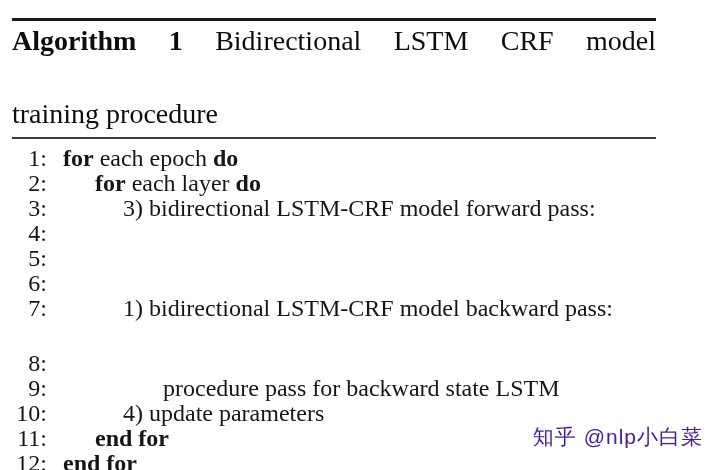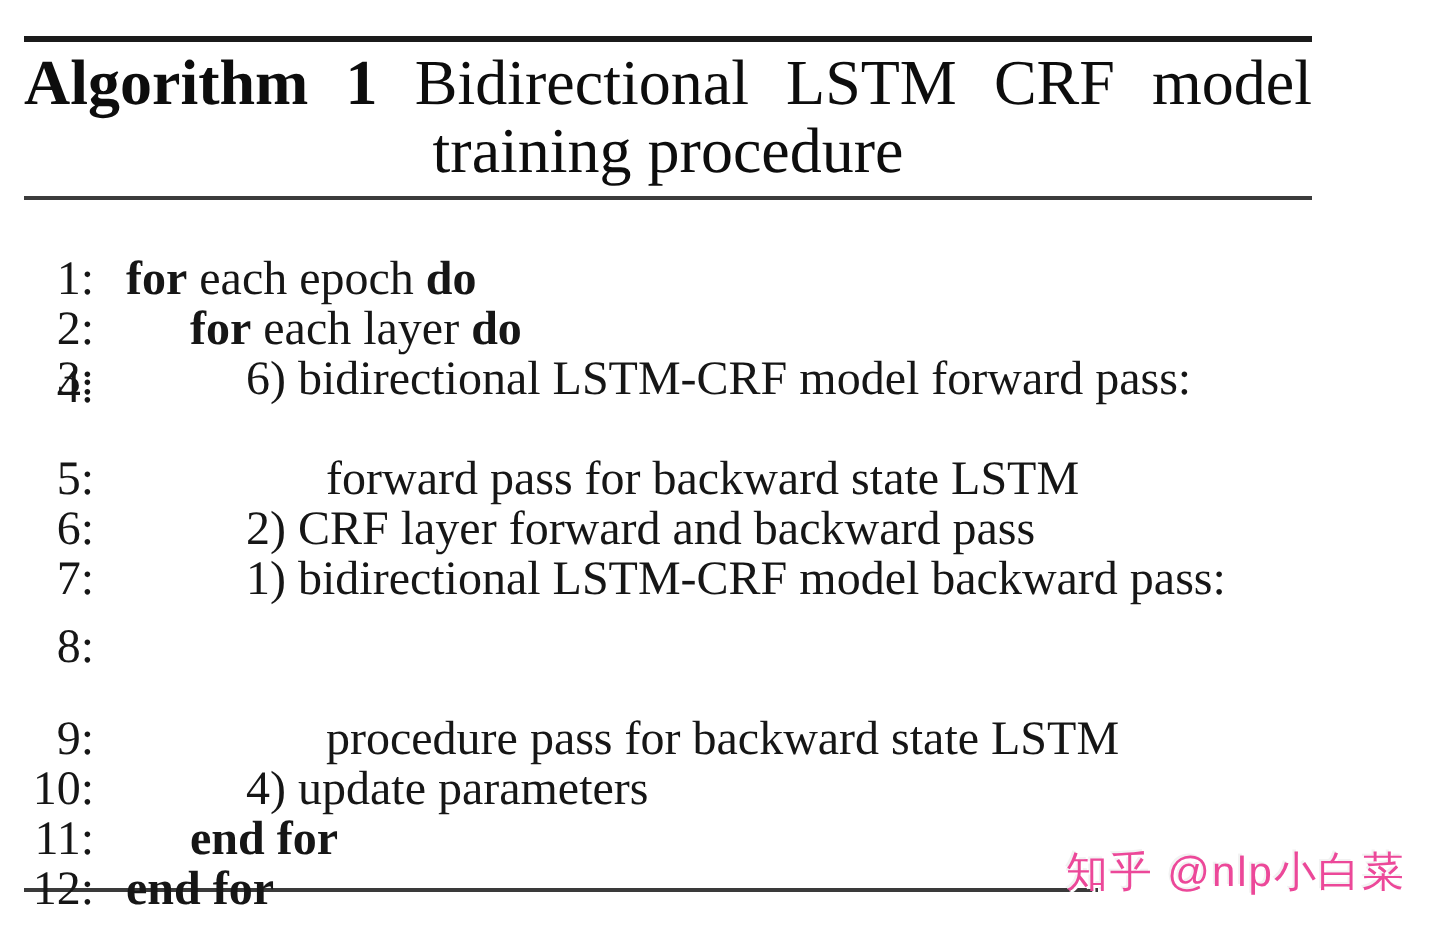--- a/index.html
+++ b/index.html
@@ -37,30 +37,31 @@
   }
   .rule-bottom {
     margin-top: 7px;
     height: 2px;
     width: 537px;
     background: #3a3a3a;
   }
   .algo-title {
     margin: 3px 0 6px 12px;
     width: 644px;
-    font-size: 32px;
+    font-size: 28px;
     line-height: 34px;
     color: #0d0d0d;
   }
   .algo-title .title-line1 {
     text-align: justify;
     text-align-last: justify;
   }
   .algo-title .title-line2 {
-    text-align: center;
+    text-align: left;
+    margin-top: 39px;
   }
   .algo-title b {
     font-weight: bold;
   }
   .algo-body {
     padding-top: 7px;
     font-size: 24px;
   }
   .algo-row {
     display: flex;
@@ -72,34 +73,33 @@
   .algo-row.gap-before {
     margin-top: 30px;
   }
   .line-num {
     flex: none;
     width: 47px;
     text-align: right;
   }
   .line-content {
     flex: none;
-    margin-top: 21px;
   }
   .ind-0 { padding-left: 16px; }
   .ind-1 { padding-left: 48px; }
   .ind-2 { padding-left: 76px; }
   .ind-3 { padding-left: 116px; }
   .watermark {
     position: absolute;
     top: 424px;
     right: 17px;
     font-size: 21px;
     line-height: 26px;
     font-family: "Liberation Sans", "DejaVu Sans", sans-serif;
-    color: #ec4899;
+    color: #4c1d95;
     text-shadow: 1px 1px 0 #ffffff, -1px -1px 0 #f2f2f2;
     letter-spacing: 1px;
   }
 </style>
 </head>
 <body>
 
 <div class="algo-figure">
 
   <div class="rule rule-top"></div>
@@ -115,32 +115,30 @@
       <div class="algo-row">
         <span class="line-num">1:</span>
         <span class="line-content ind-0"><b>for</b><span> each epoch </span><b>do</b></span>
       </div>
       <div class="algo-row">
         <span class="line-num">2:</span>
         <span class="line-content ind-1"><b>for</b><span> each layer </span><b>do</b></span>
       </div>
       <div class="algo-row">
         <span class="line-num">3:</span>
-        <span class="line-content ind-2"><span>6) bidirectional LSTM-CRF model forward pass:</span></span>
+        <span class="line-content ind-2"><span>3) bidirectional LSTM-CRF model forward pass:</span></span>
       </div>
       <div class="algo-row">
         <span class="line-num">4:</span>
       </div>
       <div class="algo-row">
         <span class="line-num">5:</span>
-        <span class="line-content ind-3"><span>forward pass for backward state LSTM</span></span>
       </div>
       <div class="algo-row">
         <span class="line-num">6:</span>
-        <span class="line-content ind-2"><span>2) CRF layer forward and backward pass</span></span>
       </div>
       <div class="algo-row">
         <span class="line-num">7:</span>
         <span class="line-content ind-2"><span>1) bidirectional LSTM-CRF model backward pass:</span></span>
       </div>
       <div class="algo-row gap-before">
         <span class="line-num">8:</span>
       </div>
       <div class="algo-row">
         <span class="line-num">9:</span>

